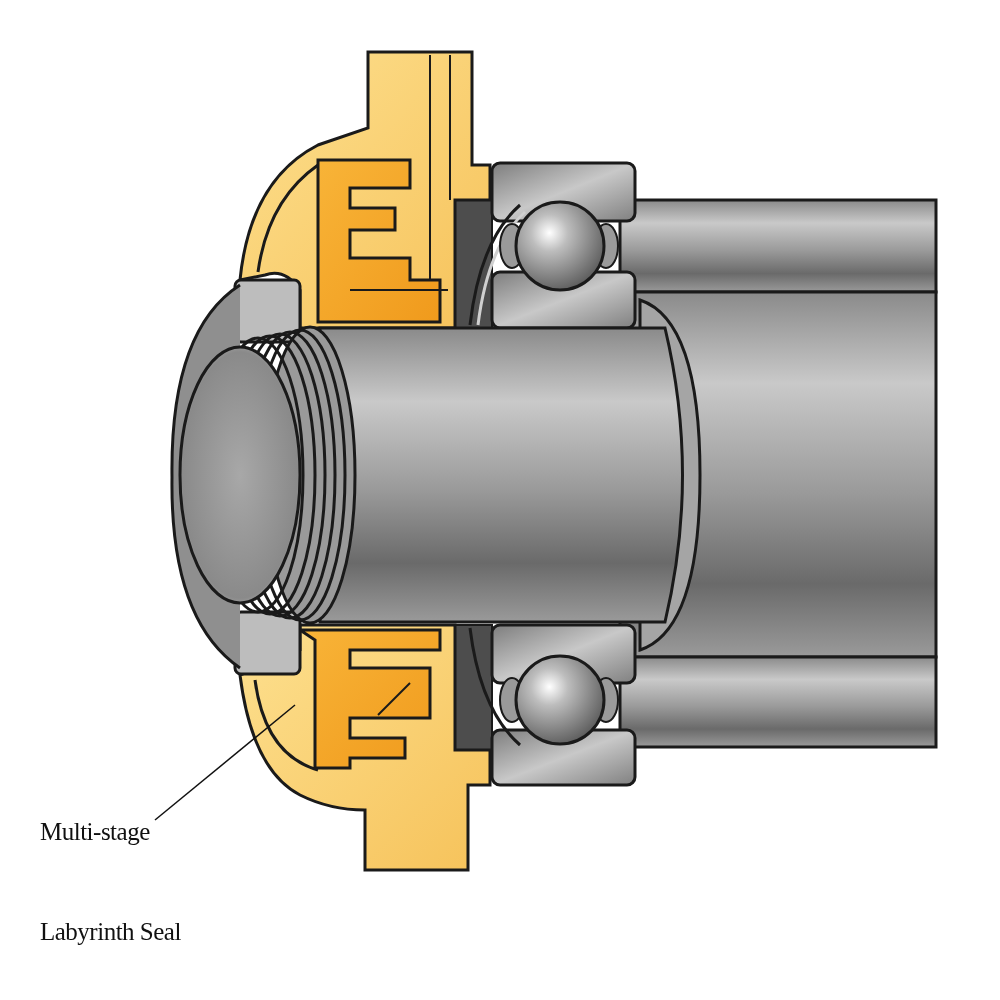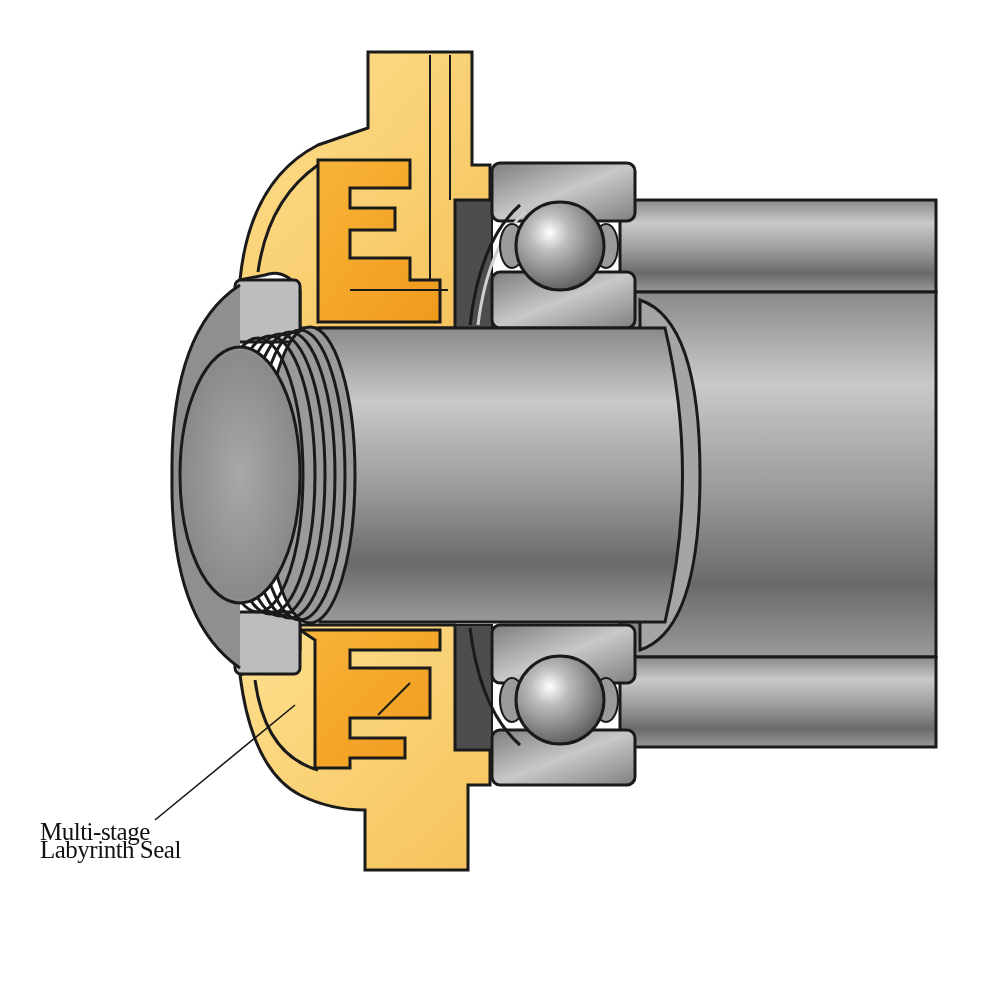--- a/index.html
+++ b/index.html
@@ -1,20 +1,20 @@
 <!DOCTYPE html>
 <html><head>
 <meta charset="utf-8">
 <style>
   html, body { margin: 0; padding: 0; background: #ffffff; }
   body { width: 1000px; height: 1000px; position: relative; overflow: hidden; font-family: "DejaVu Sans Mono", "Liberation Mono", monospace; }
   #diagram { position: absolute; left: 0; top: 0; width: 1000px; height: 1000px; }
   .label-line { position: absolute; left: 40px; font-family: Liberation Serif, serif; font-size: 25px; color: #111; letter-spacing: -0.5px; white-space: nowrap; }
   #label-1 { top: 818px; }
-  #label-2 { top: 836px; }
+  #label-2 { top: 918px; }
 </style>
 </head>
 <body>
 
 <svg id="diagram" viewBox="0 0 1000 1000" xmlns="http://www.w3.org/2000/svg">
   <defs>
     <linearGradient id="steelV" x1="0" y1="0" x2="0" y2="1">
       <stop offset="0" stop-color="#8a8a8a"></stop>
       <stop offset="0.25" stop-color="#c9c9c9"></stop>
       <stop offset="0.55" stop-color="#9a9a9a"></stop>

